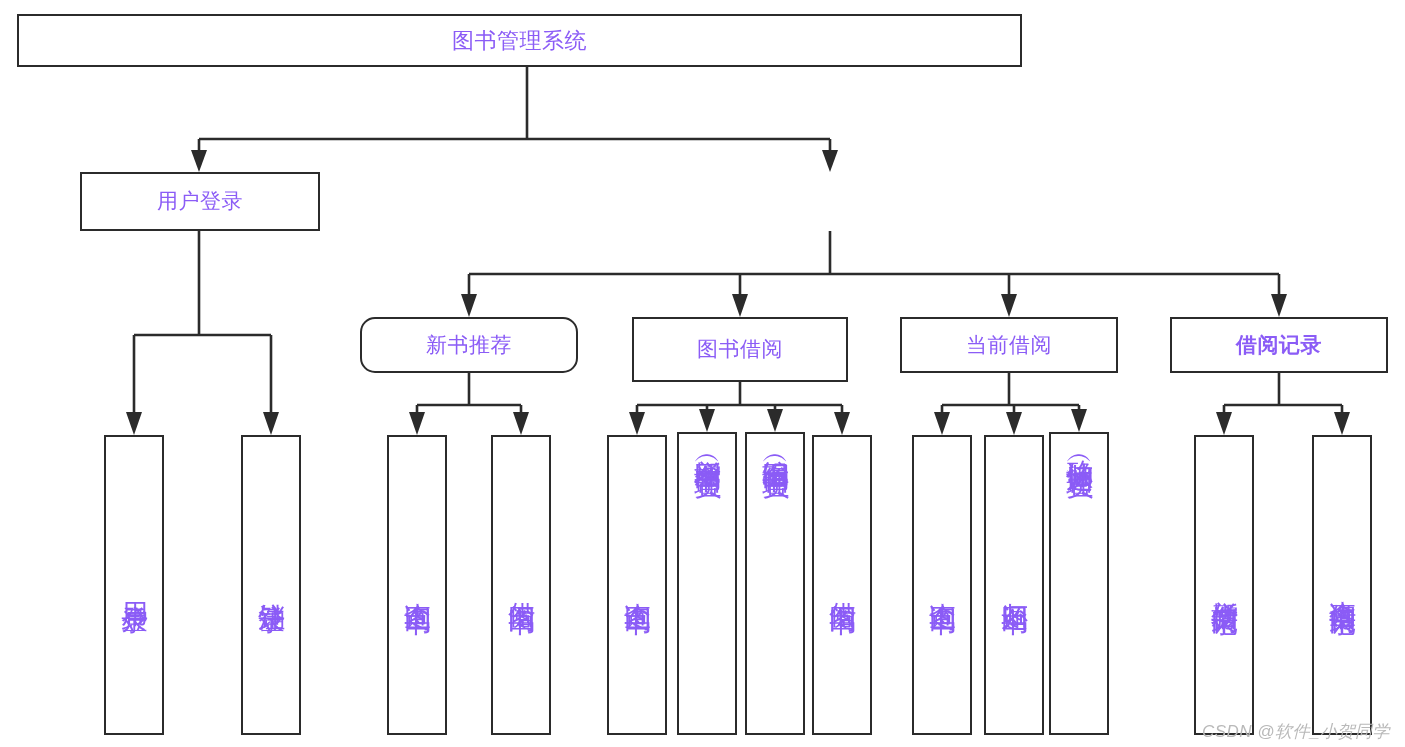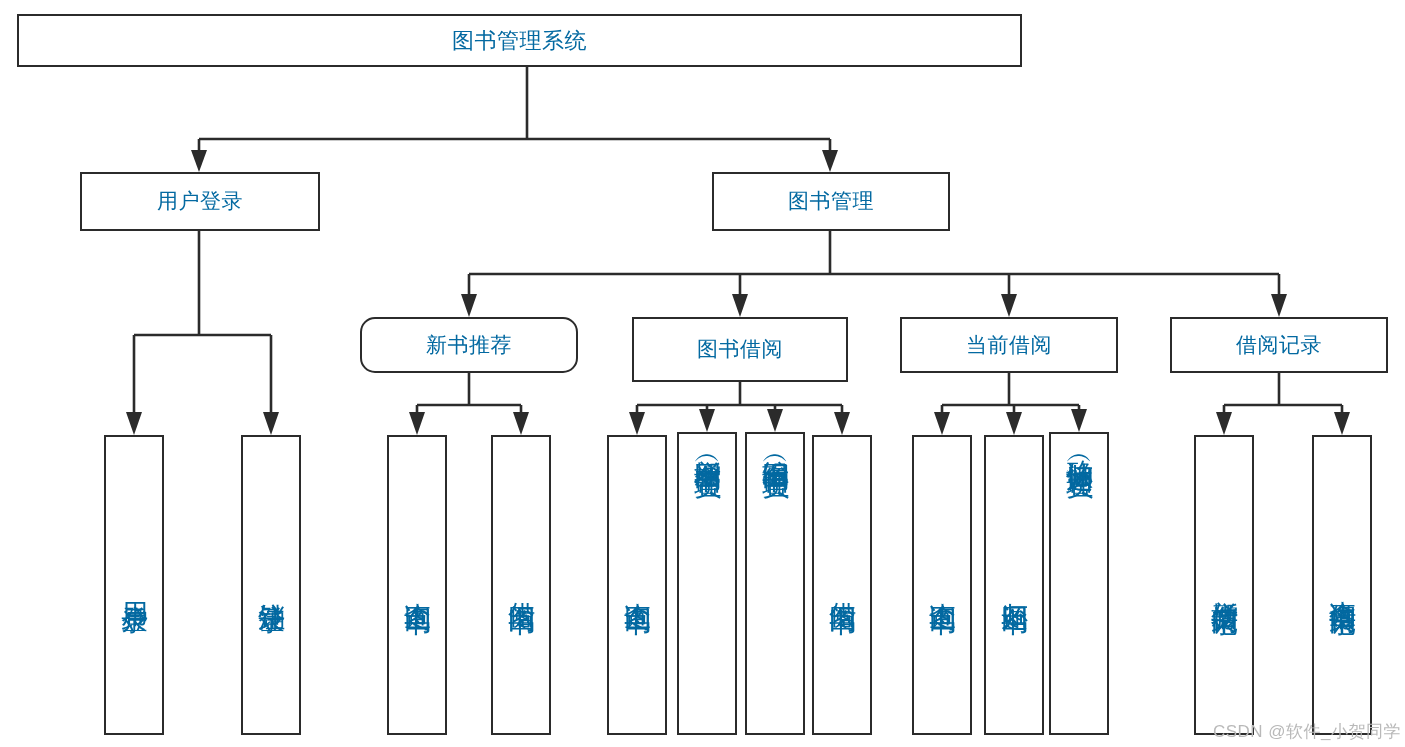--- a/index.html
+++ b/index.html
@@ -12,21 +12,21 @@
   }
   #canvas{position:absolute;left:0;top:0;width:1405px;height:747px;}
   .node{
     position:absolute;
     box-sizing:border-box;
     border:2.4px solid #2b2b2b;
     background:#ffffff;
     display:flex;
     align-items:center;
     justify-content:center;
-    color:#0369a1;
+    color:#8b5cf6;
   }
   .node .lbl{
     display:block;
     text-align:center;
     line-height:1.18;
     white-space:nowrap;
   }
   
   .h-node .lbl{
     font-size:21px;
@@ -49,25 +49,26 @@
     text-align:center;
   }
   .v-node.centered{align-items:center;}
   .v-node.topaligned{align-items:flex-start;}
   .v-node.topaligned .lbl{margin-top:4px;}
   svg.wires{position:absolute;left:0;top:0;width:1405px;height:747px;pointer-events:none;}
   .wire{stroke:#2b2b2b;stroke-width:2.6px;fill:none;}
   .arrowhead{fill:#2b2b2b;}
   #watermark{
     position:absolute;
-    right:4px;bottom:4px;
+    right:15px;bottom:4px;
     font-size:17px;
     color:#b9b9b9;
     letter-spacing:0.5px;
     white-space:nowrap;
+    font-style:italic;
   }
 </style>
 </head>
 <body>
 
 <div id="canvas">
 
   <svg class="wires" viewBox="0 0 1405 747">
     <defs></defs>
 
@@ -131,34 +132,31 @@
     <polygon class="arrowhead" points="1342,435 1334,412 1350,412"></polygon>
   </svg>
 
   <div class="node h-node" id="node-root" style="left:17px;top:14px;width:1005px;height:53px;">
     <span class="lbl">图书管理系统</span>
   </div>
 
   <div class="node h-node" style="left:80px;top:172px;width:240px;height:59px;">
     <span class="lbl">用户登录</span>
   </div>
-  <div class="node h-node" style="left:712px;top:172px;width:238px;height:59px;">
-    <span class="lbl">图书管理</span>
-  </div>
 
   <div class="node h-node" style="left:360px;top:317px;width:218px;height:56px;border-radius:15px;">
     <span class="lbl">新书推荐</span>
   </div>
   <div class="node h-node" style="left:632px;top:317px;width:216px;height:65px;">
     <span class="lbl">图书借阅</span>
   </div>
   <div class="node h-node" style="left:900px;top:317px;width:218px;height:56px;">
     <span class="lbl">当前借阅</span>
   </div>
-  <div class="node h-node" style="left:1170px;top:317px;width:218px;height:56px;">
+  <div class="node h-node" style="left:1170px;top:317px;width:218px;height:56px;font-weight:bold;">
     <span class="lbl">借阅记录</span>
   </div>
 
   <div class="node v-node centered" style="left:104px;top:435px;width:60px;height:300px;">
     <span class="lbl">用户登录</span>
   </div>
   <div class="node v-node centered" style="left:241px;top:435px;width:60px;height:300px;">
     <span class="lbl">注销登录</span>
   </div>
 

